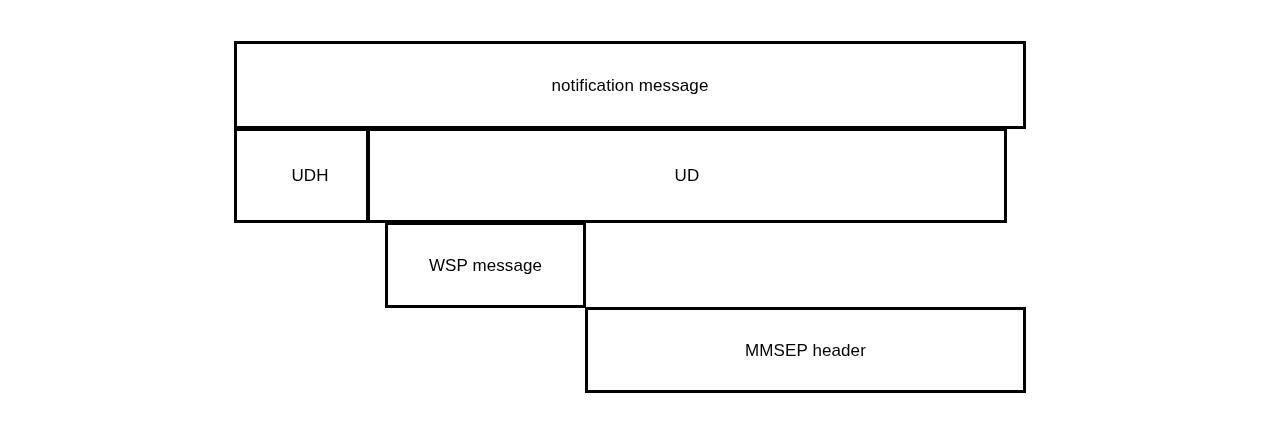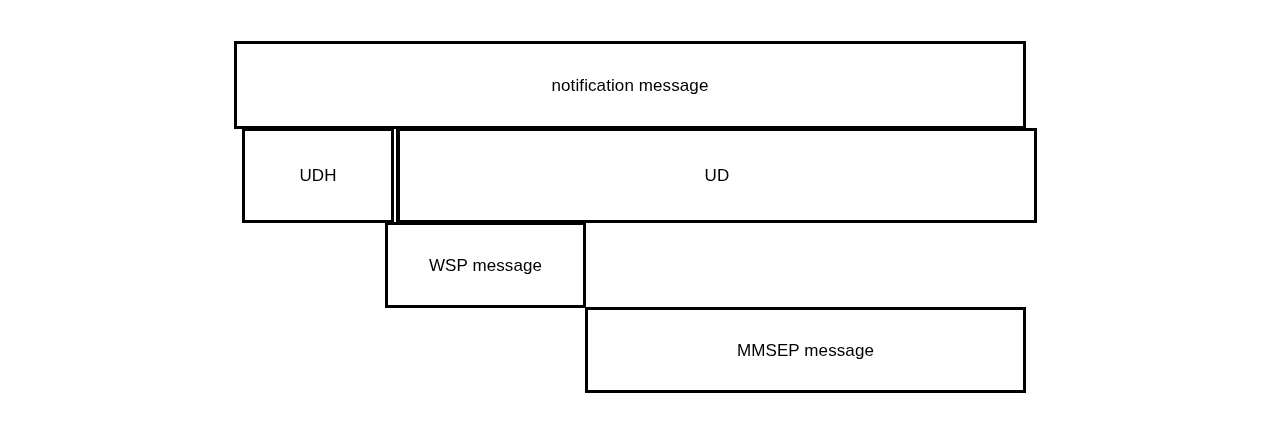--- a/index.html
+++ b/index.html
@@ -33,22 +33,22 @@
     font-weight: 400;
     letter-spacing: 0.1px;
     line-height: 1;
     white-space: nowrap;
   }
 
   
   .r1 { left: 234px;  top: 41px;  width: 792px; height: 88px; }
 
   
-  .r2a { left: 242px;  top: 128px; width: 152px; height: 95px; }
-  .r2b { left: 396px;  top: 128px; width: 641px; height: 95px; border-left-width: 4px; }
+  .r2a { left: 234px;  top: 128px; width: 152px; height: 95px; }
+  .r2b { left: 366px;  top: 128px; width: 641px; height: 95px; border-left-width: 4px; }
 
   
   .r3a { left: 385px;  top: 222px; width: 201px; height: 86px; }
   .r3b { left: 585px;  top: 222px; width: 441px; height: 86px; border-left-width: 4px; }
 
   
   .r4 { left: 585px;  top: 307px; width: 441px; height: 86px; }
 
   .box-label {
     display: block;
@@ -71,16 +71,16 @@
   <div class="box r2b">
     <span class="box-label">UD</span>
   </div>
 
   <div class="box r3a">
     <span class="box-label">WSP message</span>
   </div>
 
 
   <div class="box r4">
-    <span class="box-label">MMSEP message</span>
+    <span class="box-label">MMSEP header</span>
   </div>
 
 </div>
 
 </body></html>

